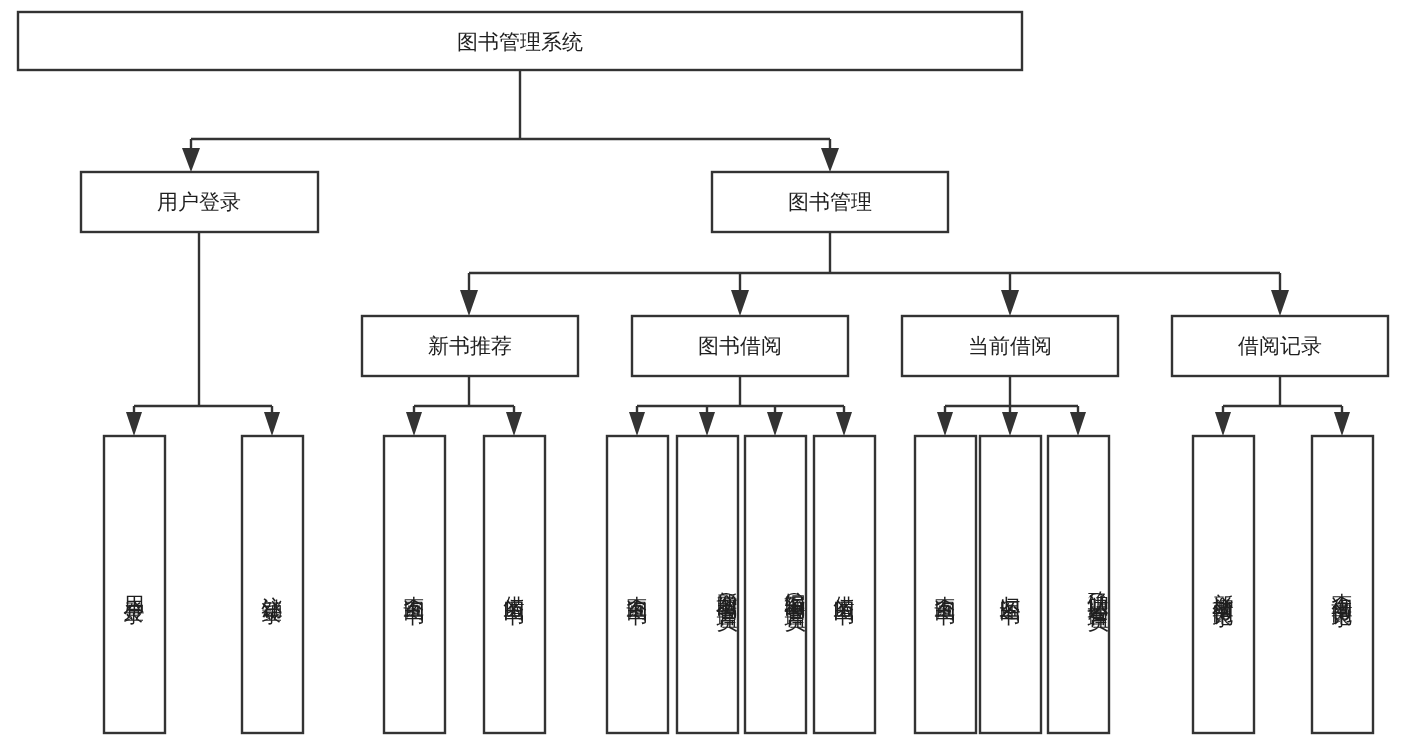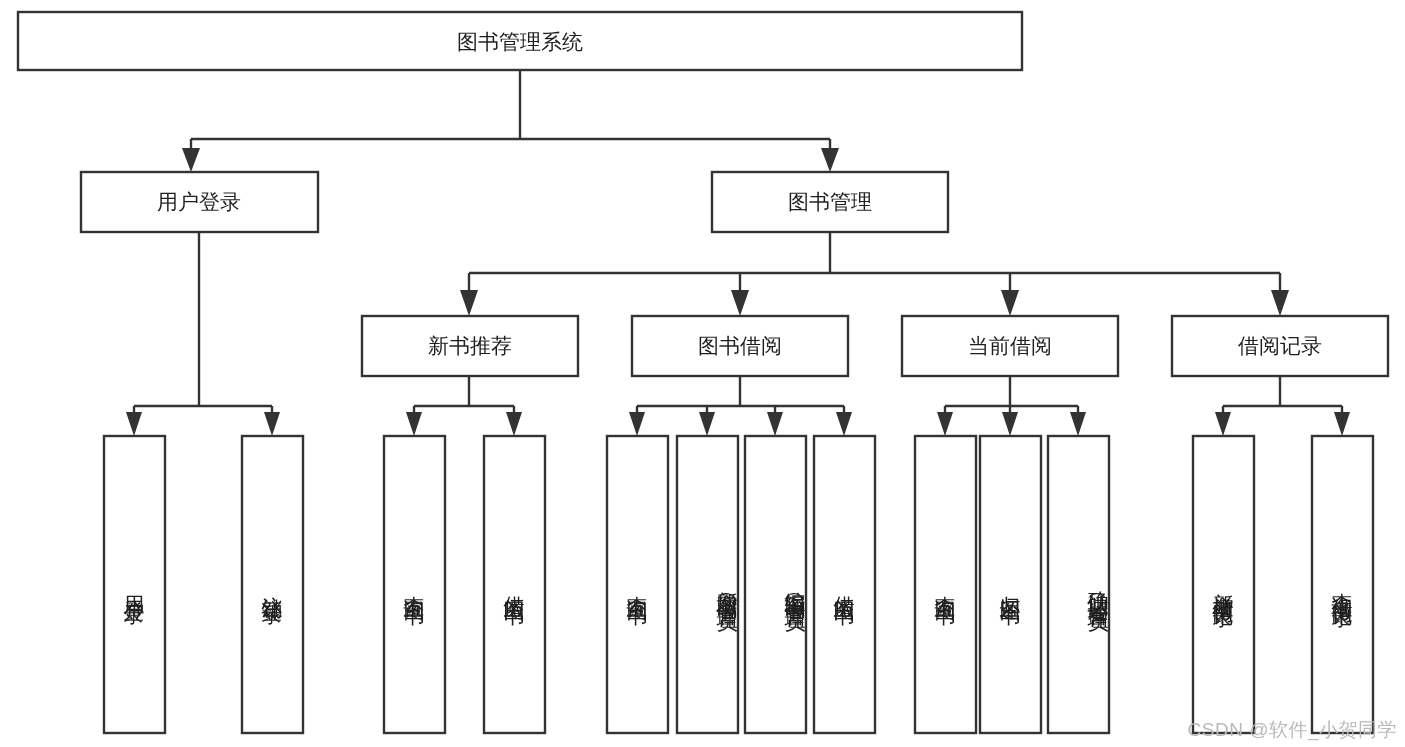--- a/index.html
+++ b/index.html
@@ -209,15 +209,14 @@
   <div class="node-label-v" style="left:745px; top:436px; width:61px; height:297px; align-items:flex-start; padding-top:6px; box-sizing:border-box;">编辑图书（管理员）</div>
   <div class="node-label-v" style="left:814px; top:436px; width:61px; height:297px;">借阅图书</div>
 
   <div class="node-label-v" style="left:915px; top:436px; width:61px; height:297px;">查询图书</div>
   <div class="node-label-v" style="left:980px; top:436px; width:61px; height:297px;">归还图书</div>
   <div class="node-label-v" style="left:1048px; top:436px; width:61px; height:297px; align-items:flex-start; padding-top:6px; box-sizing:border-box;">确认归还（管理员）</div>
 
   <div class="node-label-v" style="left:1193px; top:436px; width:61px; height:297px;">新增借阅记录</div>
   <div class="node-label-v" style="left:1312px; top:436px; width:61px; height:297px;">查询借阅记录</div>
 
-  <div class="watermark">CSDN @软件_小贺同学</div>
 
 </div>
 
 </body></html>

